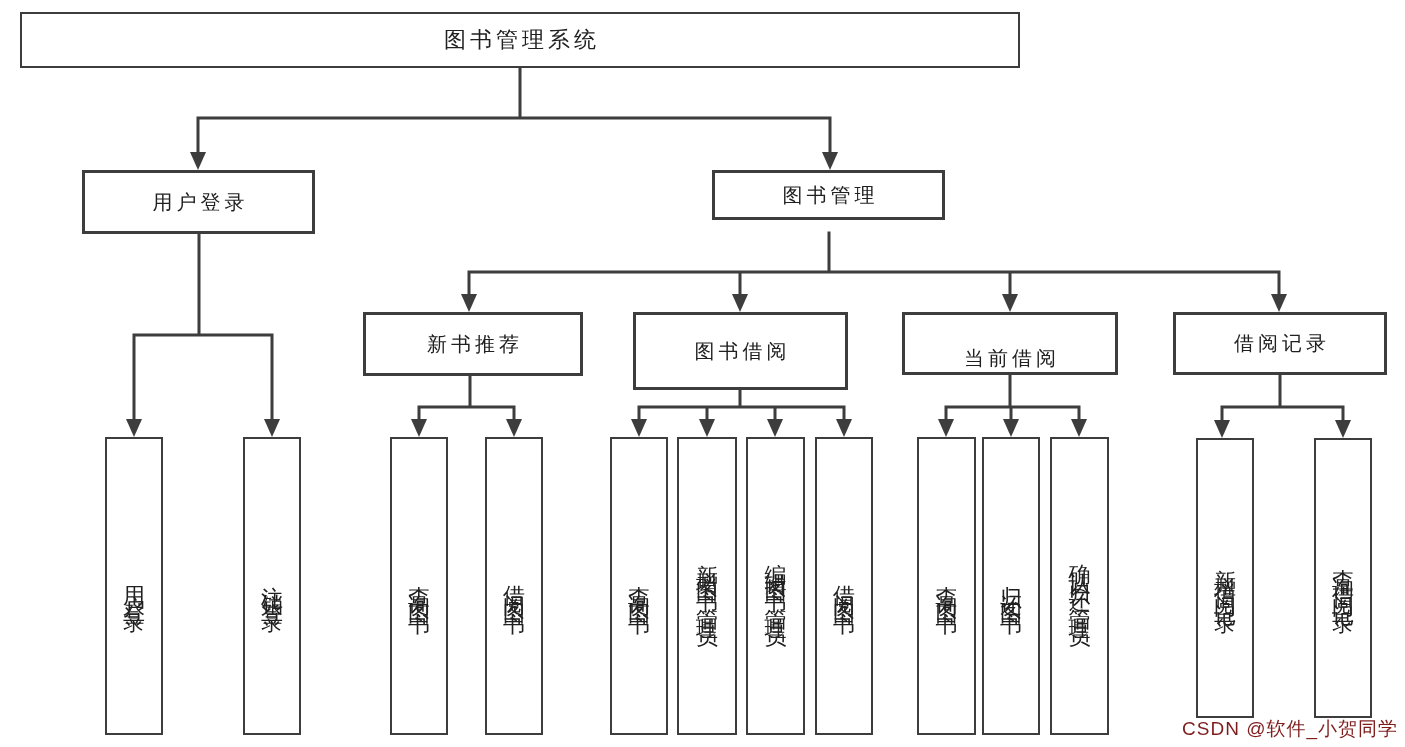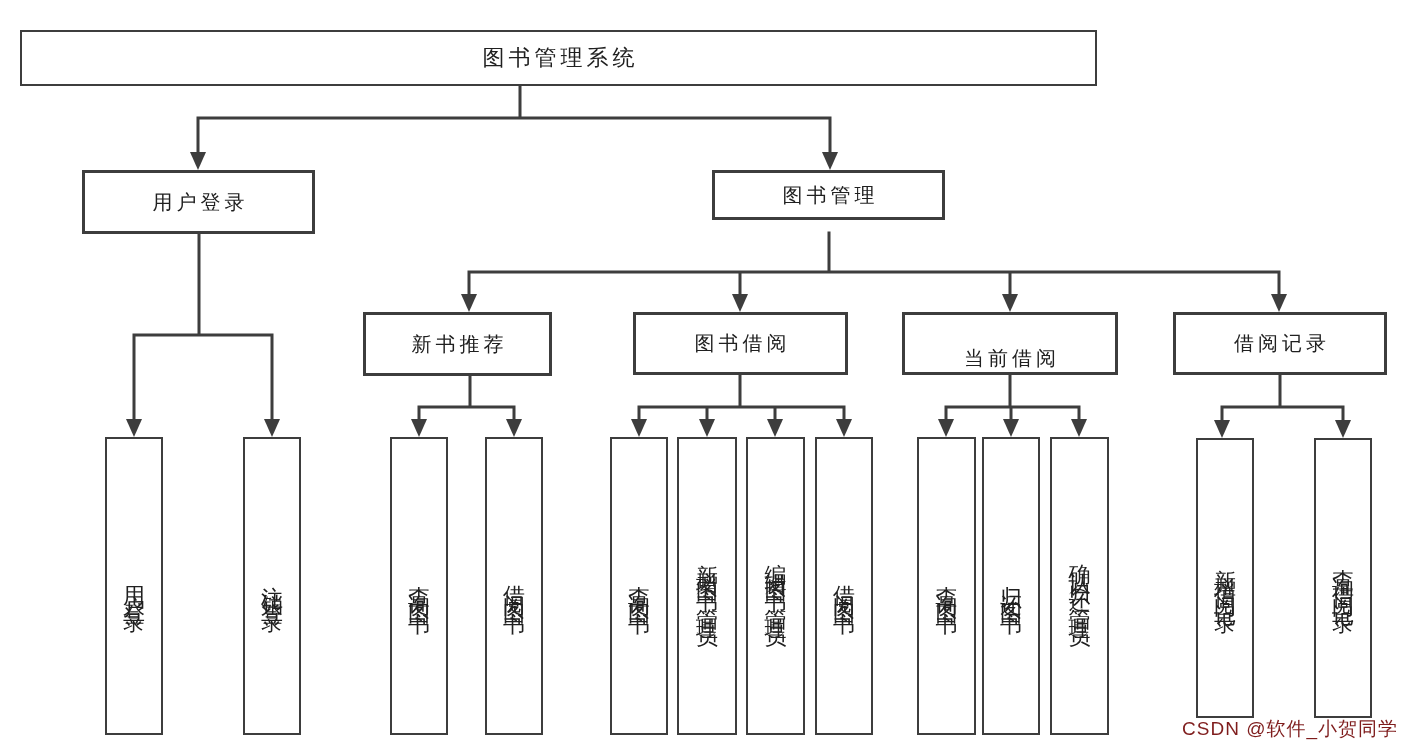--- a/index.html
+++ b/index.html
@@ -93,35 +93,35 @@
       <path d="M767 419 L783 419 L775 437 Z"></path>
       <path d="M836 419 L852 419 L844 437 Z"></path>
       <path d="M938 419 L954 419 L946 437 Z"></path>
       <path d="M1003 419 L1019 419 L1011 437 Z"></path>
       <path d="M1071 419 L1087 419 L1079 437 Z"></path>
       <path d="M1214 420 L1230 420 L1222 438 Z"></path>
       <path d="M1335 420 L1351 420 L1343 438 Z"></path>
     </g>
   </svg>
 
-  <div class="box root" style="left:20px; top:30px; width:1077px; height:56px;">
+  <div class="box root" style="left:20px; top:12px; width:1000px; height:56px;">
     <span class="hlabel">图书管理系统</span>
   </div>
 
   <div class="box" style="left:82px; top:170px; width:233px; height:64px;">
     <span class="hlabel">用户登录</span>
   </div>
   <div class="box" style="left:712px; top:170px; width:233px; height:50px;">
     <span class="hlabel">图书管理</span>
   </div>
 
-  <div class="box" style="left:363px; top:312px; width:189px; height:64px;">
+  <div class="box" style="left:363px; top:312px; width:220px; height:64px;">
     <span class="hlabel">新书推荐</span>
   </div>
-  <div class="box" style="left:633px; top:312px; width:215px; height:63px;">
+  <div class="box" style="left:633px; top:312px; width:215px; height:78px;">
     <span class="hlabel">图书借阅</span>
   </div>
   <div class="box" style="left:902px; top:312px; width:216px; height:63px;align-items:flex-end;">
     <span class="hlabel">当前借阅</span>
   </div>
   <div class="box" style="left:1173px; top:312px; width:214px; height:63px;">
     <span class="hlabel">借阅记录</span>
   </div>
 
   <div class="box vbox" style="left:105px; top:437px; width:58px; height:298px;">

